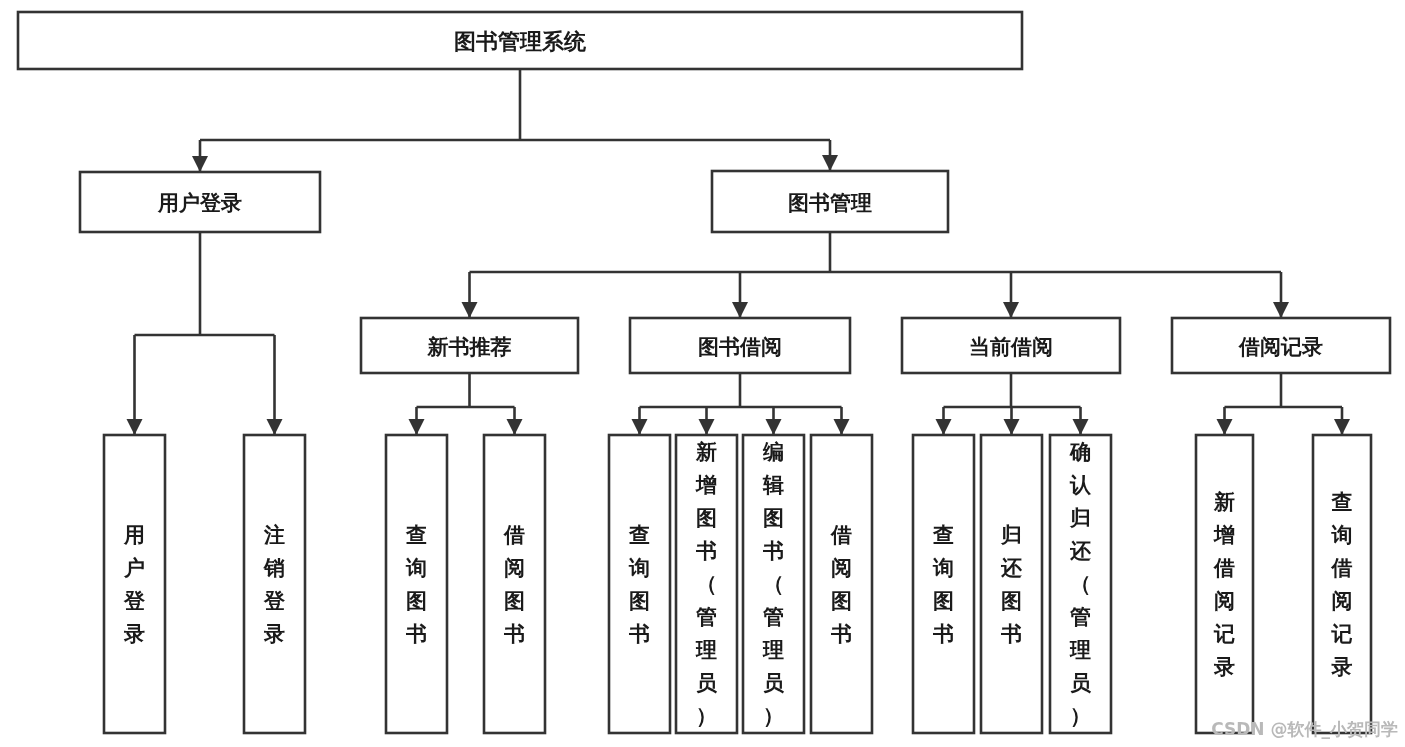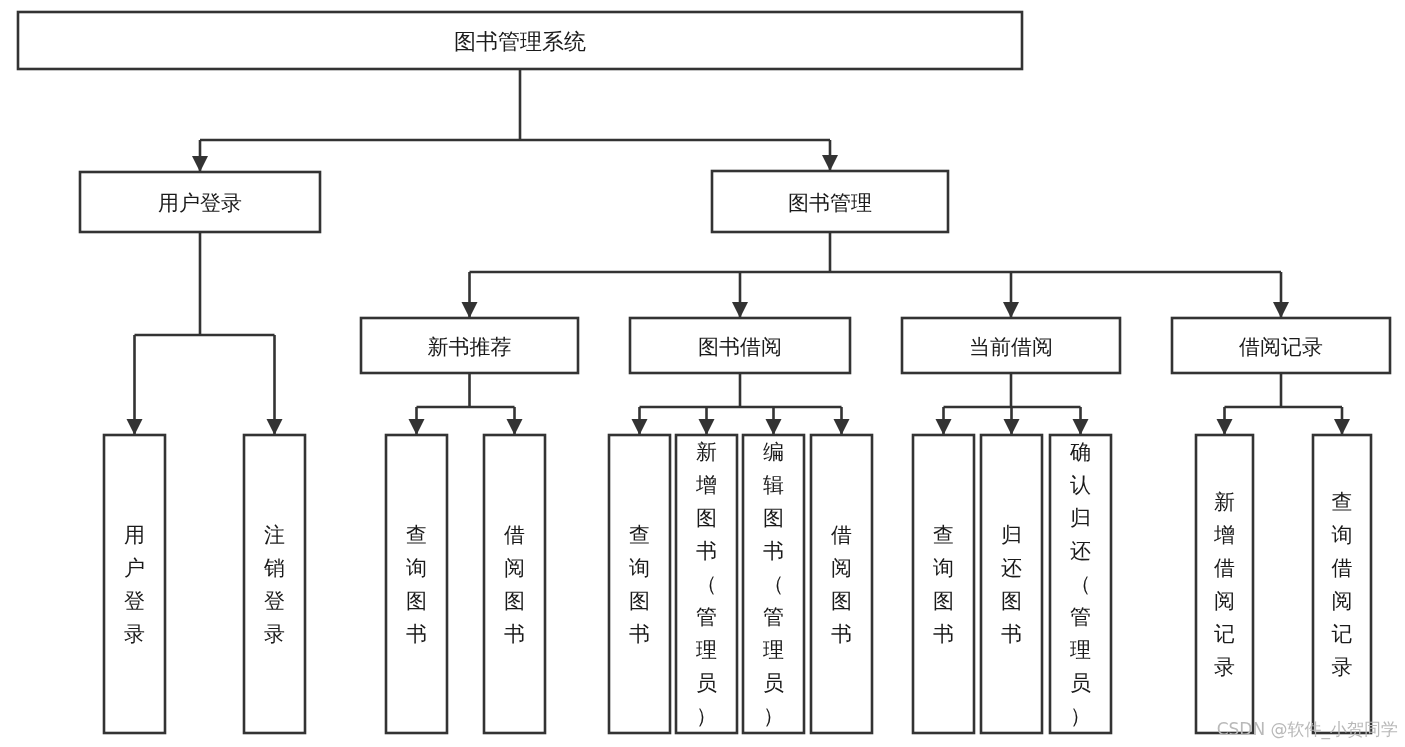--- a/index.html
+++ b/index.html
@@ -12,20 +12,21 @@
     width: 1405px;
     height: 747px;
     font-family: "DejaVu Sans", "Liberation Sans", sans-serif;
     overflow: hidden;
   }
   #diagram-root {
     position: relative;
     width: 1405px;
     height: 747px;
     background: #ffffff;
+    font-weight: bold;
   }
   svg.diagram-canvas {
     display: block;
     width: 1405px;
     height: 747px;
   }
   .node-box {
     fill: #ffffff;
     stroke: #333333;
     stroke-width: 2.6;

